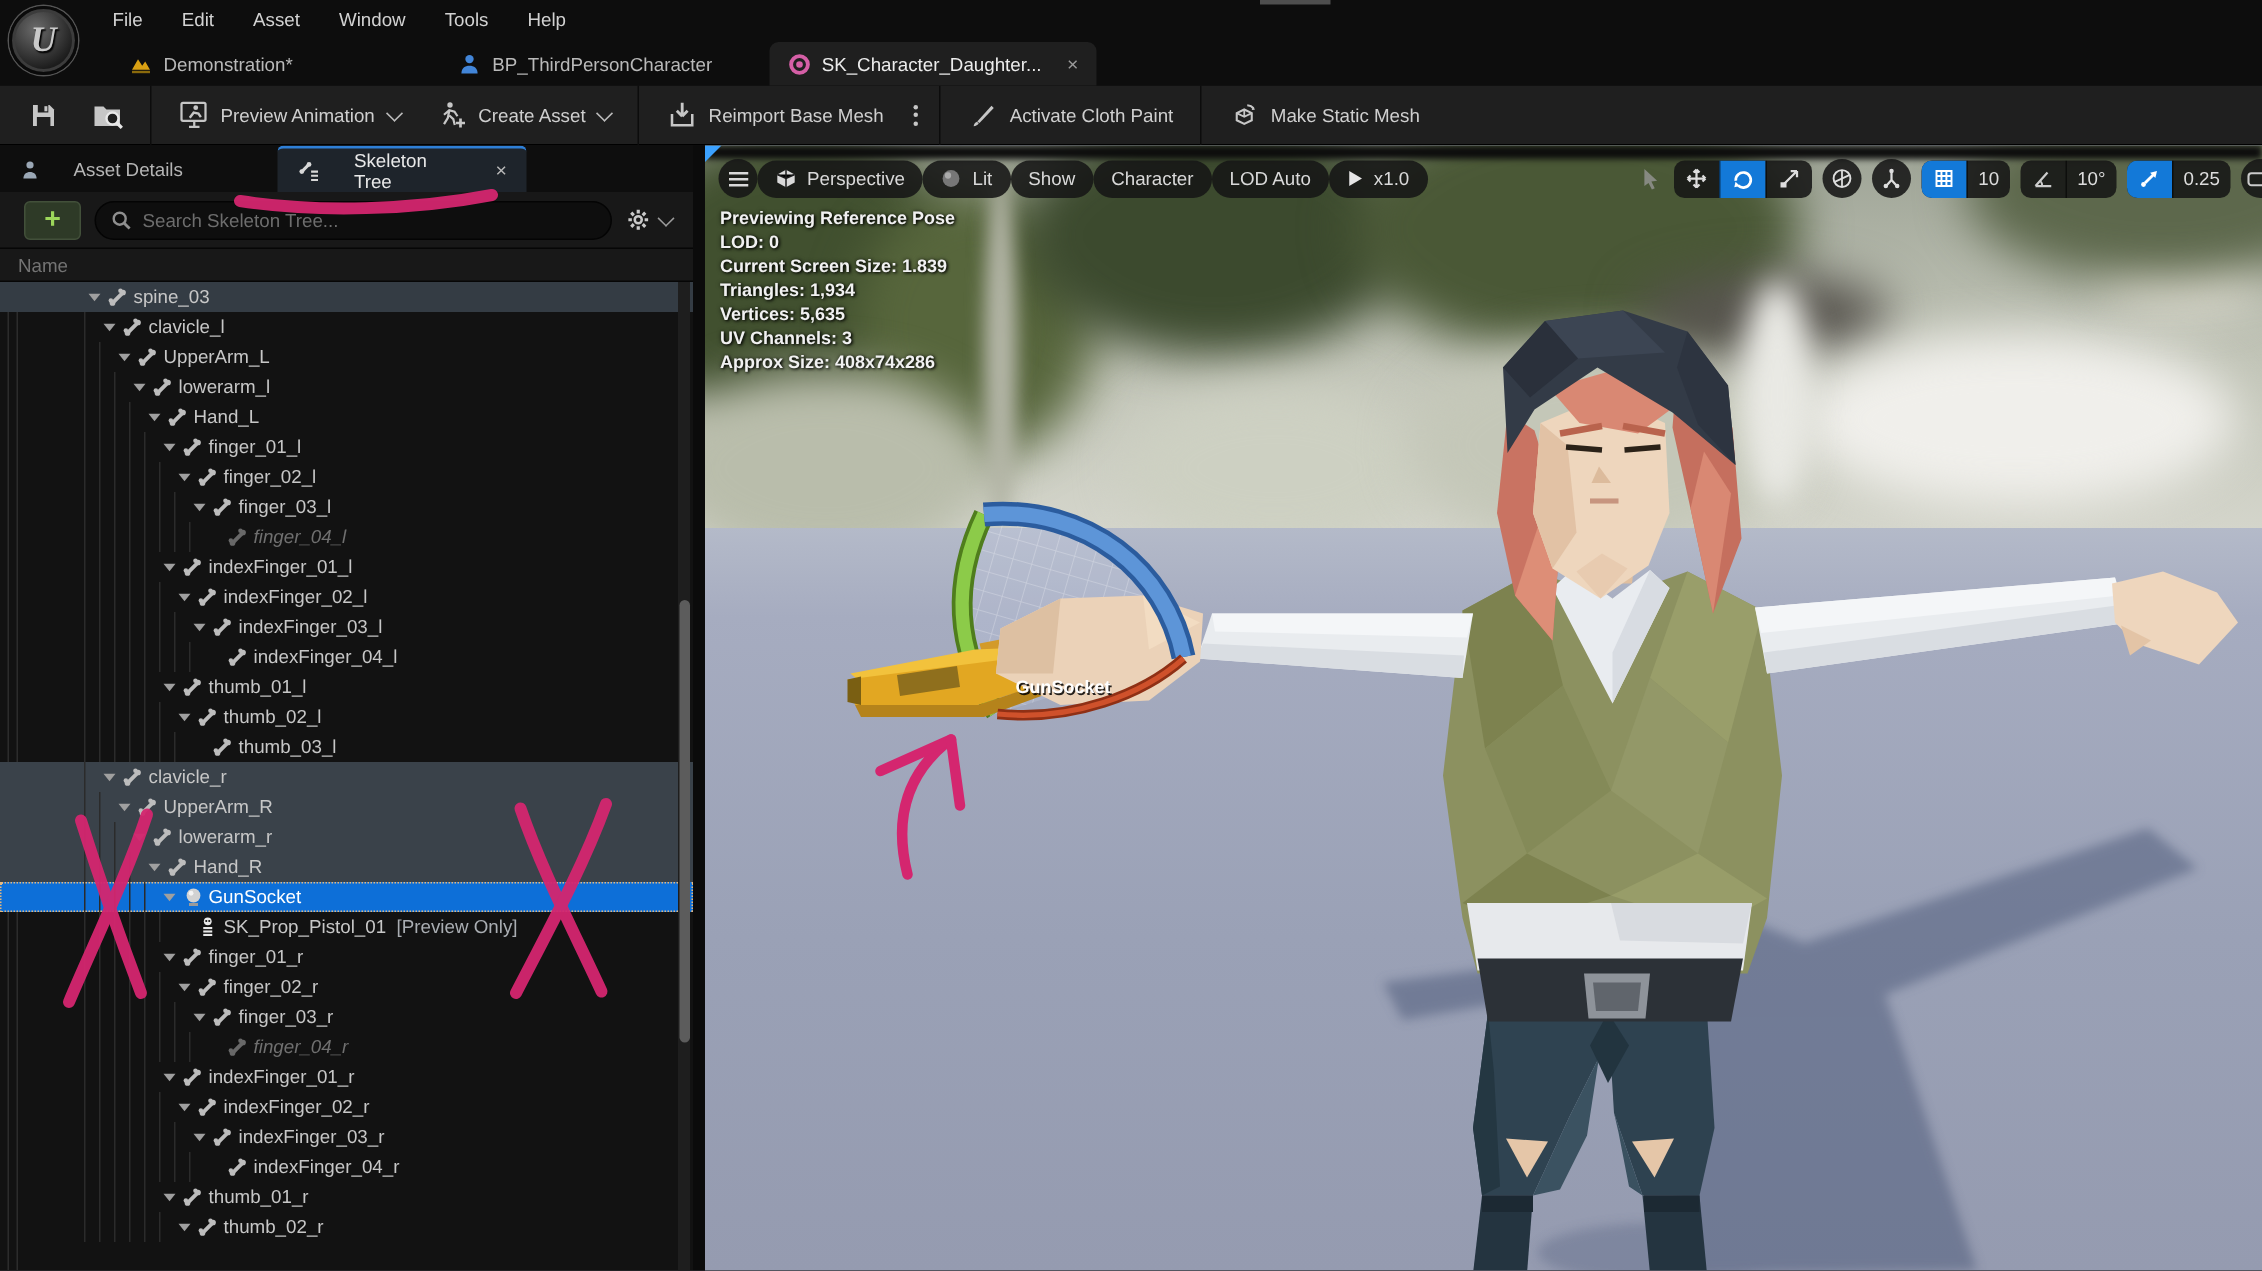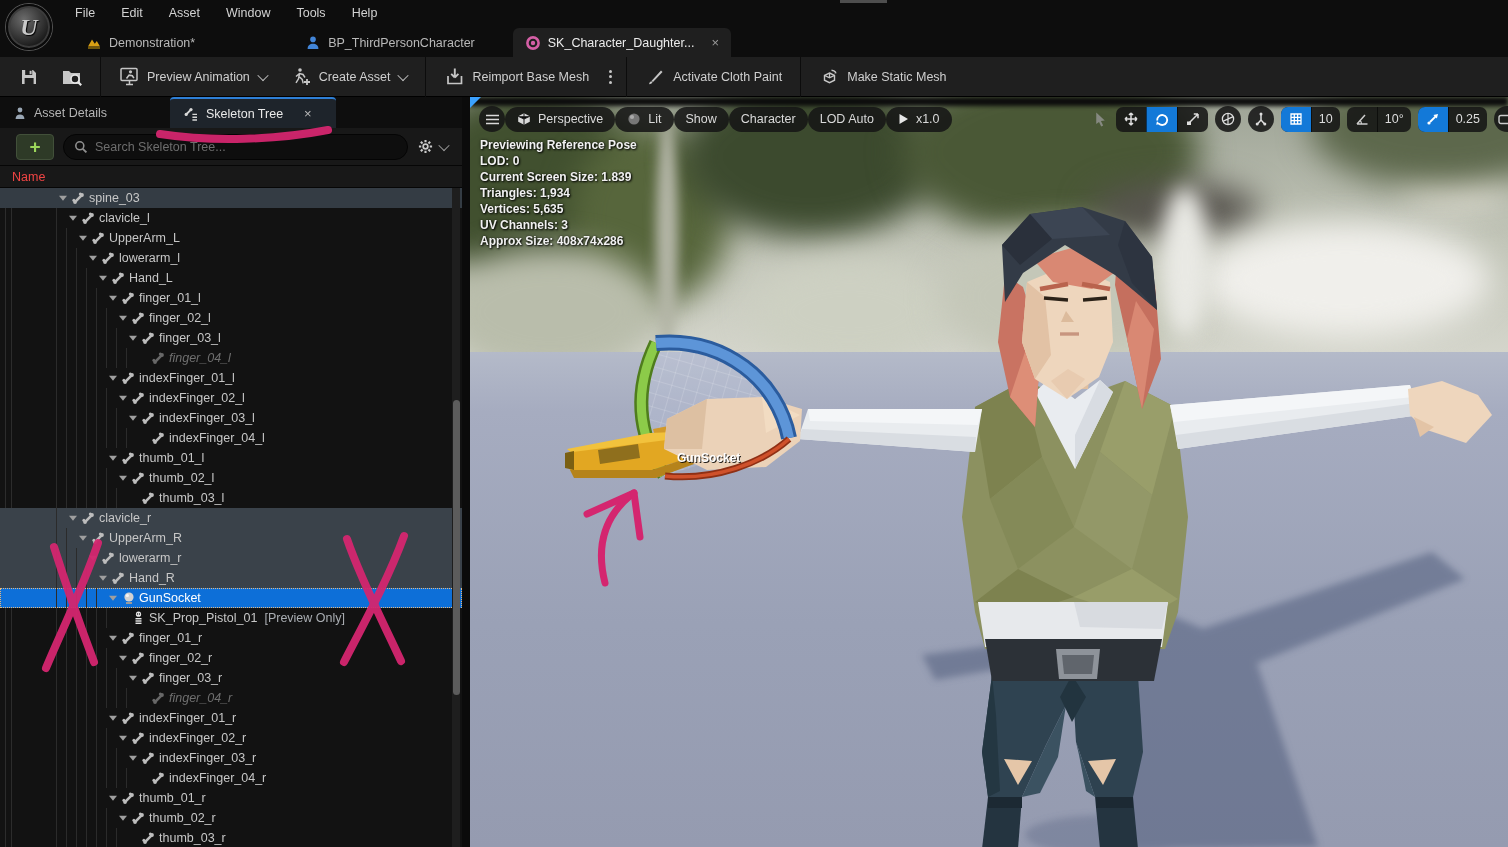--- a/index.html
+++ b/index.html
@@ -34,35 +34,35 @@
     transform:rotate(45deg) translate(-1px,-1px); margin-left:2px; }
   .tb-dots { display:flex; flex-direction:column; gap:2.5px; padding:0 8px; }
   .tb-dots i { width:3px; height:3px; border-radius:50%; background:#c6c6c6; }
 
   
   #main { display:flex; height:750px; }
 
   
   #panel { position:relative; width:470px; background:#141414; border-right:8px solid #0b0b0b; }
   #panel-tabs { height:31px; background:#0e0e0e; display:flex; align-items:stretch; }
-  .panel-tab { display:flex; align-items:center; gap:7px; padding:0 13px; color:#b5b5b5; font-size:12.5px; }
+  .panel-tab { display:flex; align-items:center; gap:22px; padding:0 13px; color:#b5b5b5; font-size:12.5px; }
   .panel-tab.active { margin-left:50px; background:#1e242b; border-top:2px solid #2e7fd6;
     border-radius:4px 4px 0 0; color:#e9e9e9; width:166px; }
   .panel-tab .tab-close { margin-left:14px; color:#b9b9b9; font-size:13px; }
 
   #searchrow { height:37px; background:#181818; display:flex; align-items:center; padding:0 14px 0 16px; gap:9px; }
   #add-btn { width:38px; height:26px; background:#2e3a27; border:1px solid #42503a; border-radius:4px;
     color:#9cd65a; font-size:19px; font-weight:bold; display:flex; align-items:center; justify-content:center; line-height:0; }
   #searchbox { flex:1; height:26px; background:#0e0e0e; border:1px solid #040404; border-radius:13px;
     display:flex; align-items:center; padding:0 10px; gap:7px; }
   #searchbox .ph { color:#6d6d6d; font-size:12.5px; }
   #gearwrap { display:flex; align-items:center; gap:4px; }
 
   #name-header { height:23px; background:#181818; border-top:1px solid #060606; border-bottom:1px solid #060606;
-    color:#ef4444; font-size:12.5px; display:flex; align-items:center; padding-left:12px; }
+    color:#737373; font-size:12.5px; display:flex; align-items:center; padding-left:12px; }
 
   #tree { position:relative; height:659px; background:#121212; overflow:hidden; }
   .guide-l { position:absolute; top:0; bottom:0; width:1px; background:#2c2c2c; }
   .trow { position:relative; height:20px; display:flex; align-items:center; font-size:12.5px; color:#c7c7c7; }
   .trow .ind { display:flex; height:100%; margin-left:56px; }
   .trow .ind i { width:10px; border-left:1px solid #2b2b2b; }
   .trow .arr { width:14px; display:flex; justify-content:center; }
   .trow .ico { width:17px; display:flex; justify-content:center; }
   .trow .lbl { margin-left:2px; white-space:nowrap; }
   .trow .sfx { margin-left:7px; color:#a9adb2; }
@@ -1032,42 +1032,20 @@
               <svg width="13" height="13" viewBox="0 0 13 13">
                 <path d="M3.4 9.6 L9.6 3.4" stroke="#bdbdbd" stroke-width="2.6"></path>
                 <circle cx="3" cy="10" r="1.9" fill="#bdbdbd"></circle>
                 <circle cx="10" cy="3" r="1.9" fill="#bdbdbd"></circle>
                 <circle cx="1.9" cy="8.3" r="1.5" fill="#bdbdbd"></circle>
                 <circle cx="8.3" cy="1.9" r="1.5" fill="#bdbdbd"></circle>
               </svg>
             </span>
             <span class="lbl">thumb_02_r</span>
           </div>
-          <div class="trow">
-            <span class="ind">
-              <i></i>
-              <i></i>
-              <i></i>
-              <i></i>
-              <i></i>
-              <i></i>
-              <i></i>
-            </span>
-            <span class="arr"></span>
-            <span class="ico">
-              <svg width="13" height="13" viewBox="0 0 13 13">
-                <path d="M3.4 9.6 L9.6 3.4" stroke="#bdbdbd" stroke-width="2.6"></path>
-                <circle cx="3" cy="10" r="1.9" fill="#bdbdbd"></circle>
-                <circle cx="10" cy="3" r="1.9" fill="#bdbdbd"></circle>
-                <circle cx="1.9" cy="8.3" r="1.5" fill="#bdbdbd"></circle>
-                <circle cx="8.3" cy="1.9" r="1.5" fill="#bdbdbd"></circle>
-              </svg>
-            </span>
-            <span class="lbl">thumb_03_r</span>
-          </div>
         </div>
       <div id="tree-scroll"></div>
       <div id="tree-thumb"></div>
     </div>
 
     <svg id="panel-annot" viewBox="0 0 470 750">
       <g fill="none" stroke="#d4266f" stroke-width="8" stroke-linecap="round" opacity=".95">
         <path d="M160 37 C 212 45 276 43 328 33"></path>
         <path d="M54 450 C 66 488 80 528 94 565"></path>
         <path d="M98 446 C 84 488 62 533 46 571"></path>

